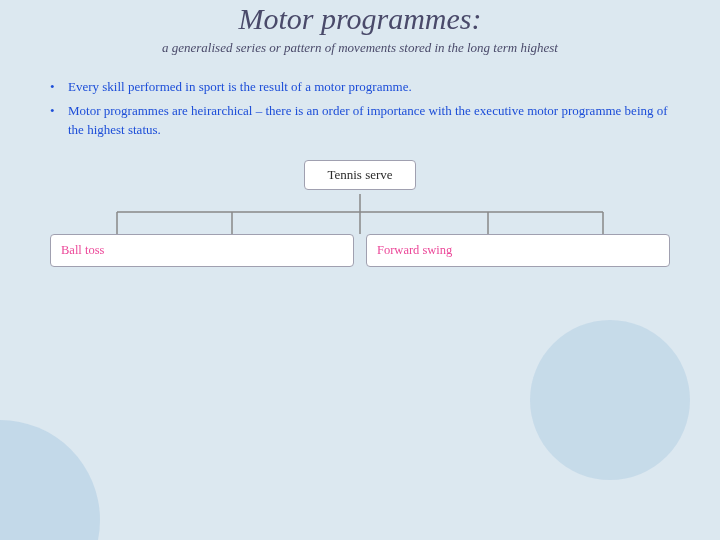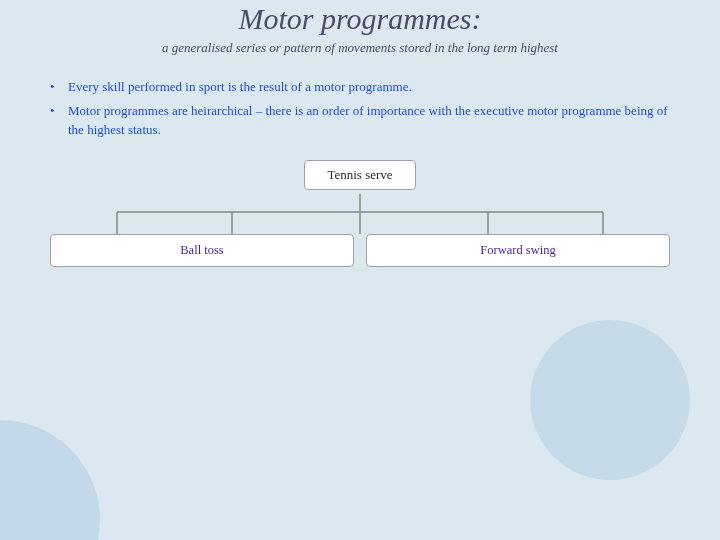--- a/index.html
+++ b/index.html
@@ -117,23 +117,22 @@
       gap: 12px;
       width: 620px;
       justify-content: center;
     }
 
     .node {
       background: #fff;
       border: 1.5px solid #a0a0b0;
       padding: 8px 10px;
       font-size: 12.5px;
-      color: #4c1d95;
+      color: #ec4899;
       border-radius: 4px;
-      text-align: center;
       min-width: 95px;
       flex: 1;
     }
   </style>
 </head>
 <body>
 
 <div class="page">
 
   <h1 class="title">Motor programmes:</h1>

